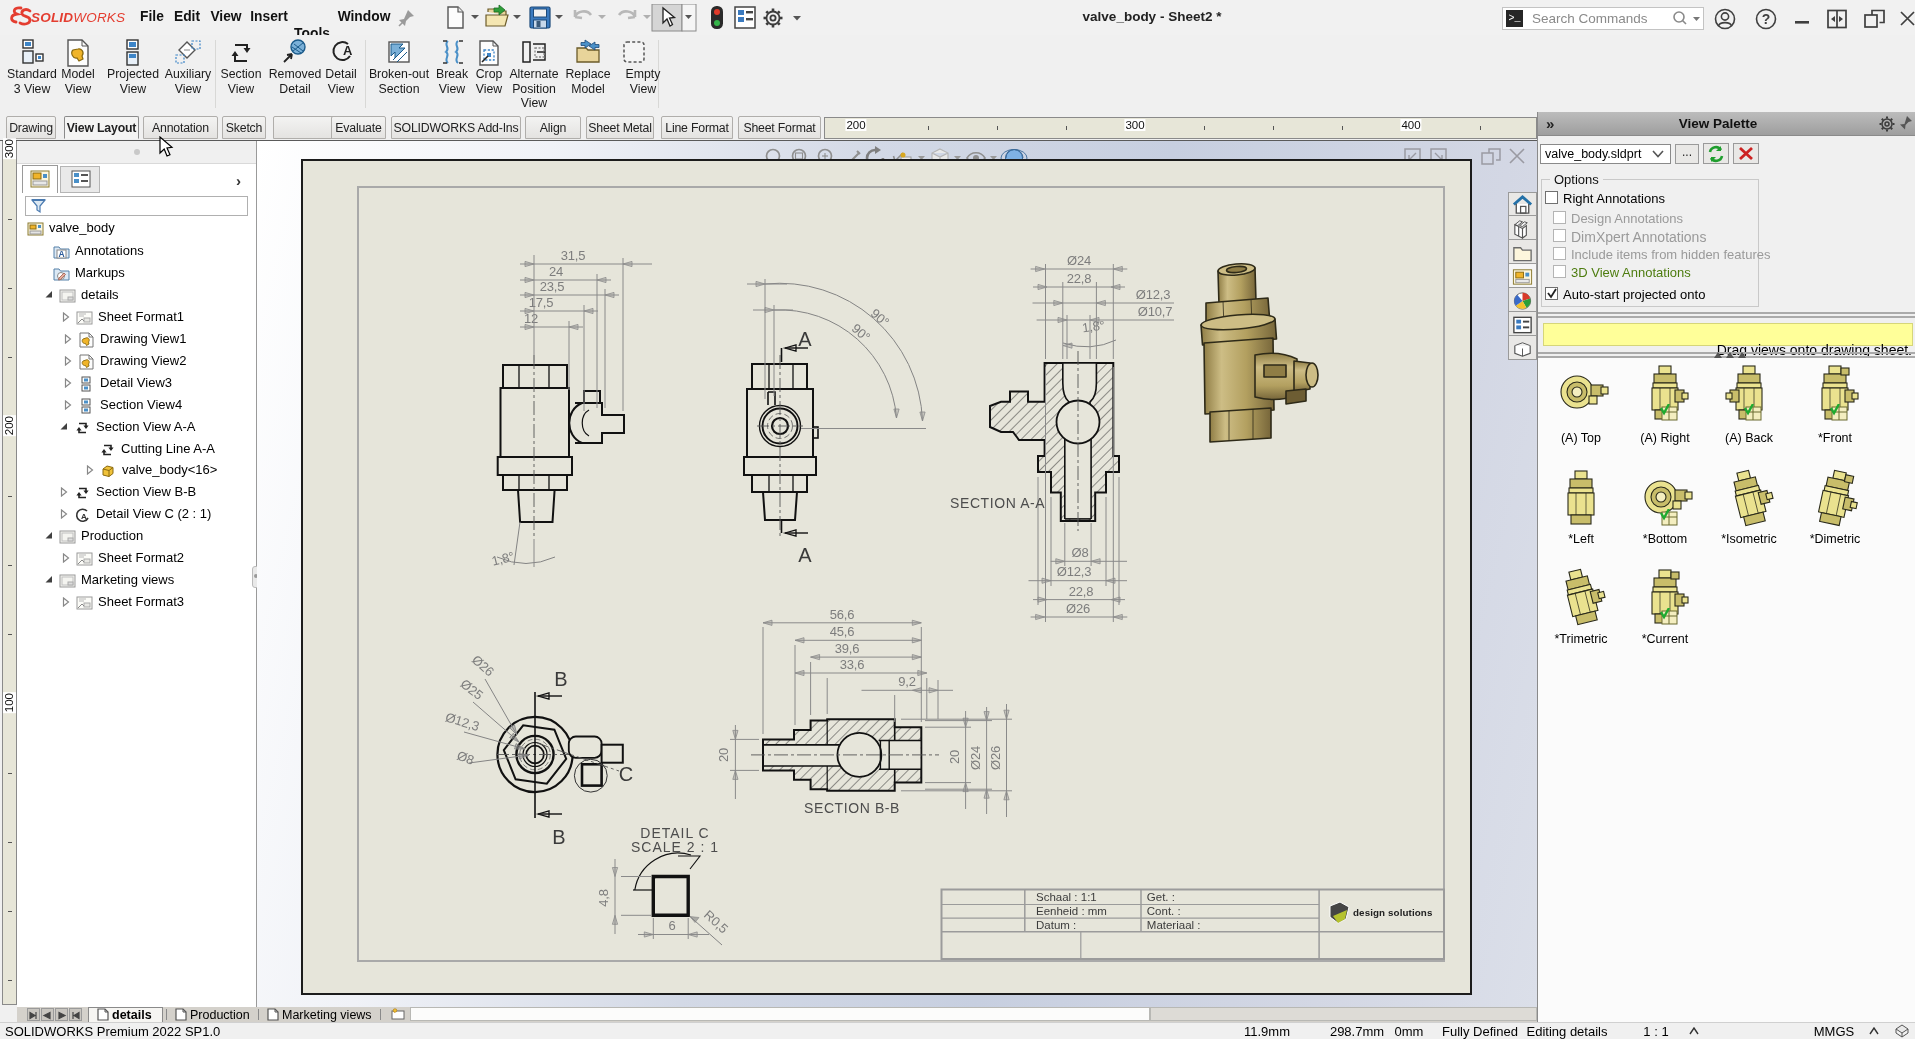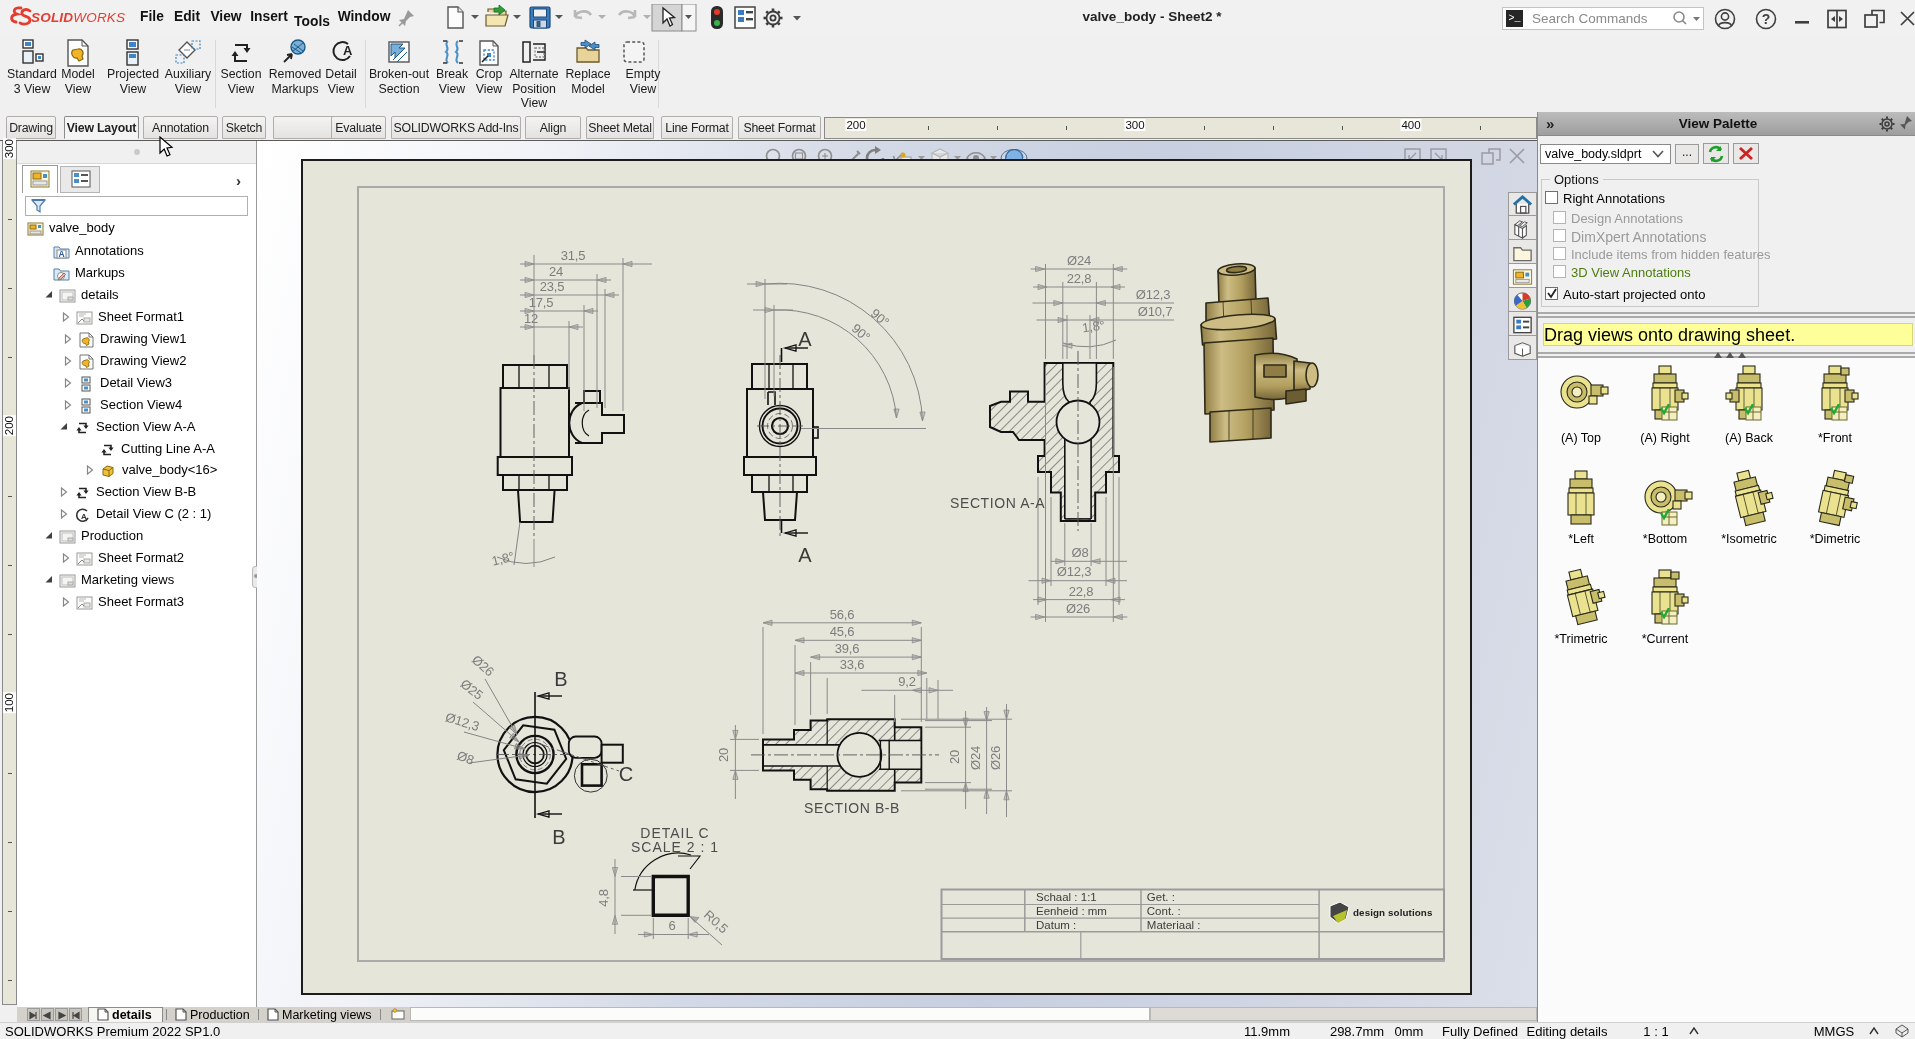--- a/index.html
+++ b/index.html
@@ -20,21 +20,21 @@
 <g fill="none" stroke="#e43d30" stroke-width="2.8" stroke-linecap="round">
 <path d="M13,4 C6,3 4,8 9,10 C2,11 2,17 8,18"></path>
 <path d="M22,7 C18,4 13,6 14,10 C15,13 22,12 22,16 C22,20 16,21 12,19"></path>
 </g>
     </svg>
     <div class="ab" style="left:31px;top:10px;font-size:13.5px;font-weight:700;color:#e43d30;font-style:italic;letter-spacing:0.2px">SOLID<span style="font-weight:400">WORKS</span></div>
     <div class="ab mi" style="left:152px;top:9px;transform:translateX(-50%)">File</div>
     <div class="ab mi" style="left:187px;top:9px;transform:translateX(-50%)">Edit</div>
     <div class="ab mi" style="left:226px;top:9px;transform:translateX(-50%)">View</div>
     <div class="ab mi" style="left:269px;top:9px;transform:translateX(-50%)">Insert</div>
-    <div class="ab mi" style="left:312px;top:14px;transform:translateX(-50%)">Tools</div>
+    <div class="ab mi" style="left:312px;top:26px;transform:translateX(-50%)">Tools</div>
     <div class="ab mi" style="left:364px;top:9px;transform:translateX(-50%)">Window</div>
     <svg class="ab" style="left:397px;top:8px" width="20" height="20" viewBox="0 0 20 20">
       <path d="M11,2 L17,8 L13,9 L9,13 L8,18 L2,12 L7,11 Z" fill="#9a9a9a"></path>
       <line x1="2" y1="18" x2="7" y2="13" stroke="#9a9a9a" stroke-width="1.6"></line>
     </svg>
     <svg class="ab" style="left:440px;top:4px" width="330" height="28" viewBox="0 0 330 28">
 
 <path d="M8,3 h10 l5,5 v16 h-15 z" fill="#fcfcfc" stroke="#555" stroke-width="1.4"></path>
       <path d="M18,3 v5 h5" fill="#e8e8e8" stroke="#555" stroke-width="1.2"></path>
 <path d="M31,11 l4,4 4,-4 z" fill="#555"></path>
@@ -168,21 +168,21 @@
       <path d="M21,16 l-3.5,-5 h7 z M9,14 l-3.5,5 h7 z" fill="#222" transform="translate(0,-1)"></path>
     </svg>
     <div class="ab rlab" style="left:241px;top:67px;transform:translateX(-50%)">Section
 View</div>
     <svg class="ab" style="left:280px;top:38px" width="30" height="30" viewBox="0 0 30 30">
       <circle cx="18" cy="9" r="7" fill="#7ab0d8" stroke="#1a5a8a" stroke-width="1.4"></circle>
       <path d="M12.5,13.5 L23.5,4.5 M14,6 L23,13 M12,9 L21,15" stroke="#1a5a8a" stroke-width="1"></path>
       <path d="M4,24 l8,-8 m0,0 l-5,1 m5,-1 l-1,5" stroke="#222" stroke-width="1.8" fill="none"></path>
     </svg>
     <div class="ab rlab" style="left:295px;top:67px;transform:translateX(-50%)">Removed
-Markups</div>
+Detail</div>
     <svg class="ab" style="left:326px;top:38px" width="30" height="30" viewBox="0 0 30 30">
       <path d="M22,6 a9,9 0 1 0 2,12" fill="none" stroke="#222" stroke-width="2"></path>
       <text x="17" y="17" font-size="13" font-weight="700" fill="#222" font-family="Liberation Sans">A</text>
     </svg>
     <div class="ab rlab" style="left:341px;top:67px;transform:translateX(-50%)">Detail
 View</div>
     <svg class="ab" style="left:384px;top:38px" width="30" height="30" viewBox="0 0 30 30">
       <rect x="5" y="4" width="20" height="20" fill="#fff" stroke="#555" stroke-width="1.4"></rect>
       <path d="M7,6 h12 l-4,4 h6 l-10,10 v-6 l-4,4 z" fill="#7ab0d8" stroke="#1a5a8a"></path>
       <path d="M9,22 l12,-12 M13,24 l10,-10" stroke="#1a5a8a" stroke-width="1"></path>
@@ -1003,21 +1003,21 @@
     <div class="ab" style="left:1571px;top:247px;font-size:13px;color:#9a9a9a">Include items from hidden features</div>
     <div class="cb" style="left:1553px;top:265px;border-color:#b4b4b4"></div>
     <div class="ab" style="left:1571px;top:265px;font-size:13px;color:#4d7c0f">3D View Annotations</div>
     <div class="cb" style="left:1545px;top:287px;border-color:#707070"></div>
     <svg class="ab" style="left:1546px;top:288px" width="12" height="11">
       <path d="M2,5 l3,4 5,-8" fill="none" stroke="#222" stroke-width="1.8"></path>
     </svg>
     <div class="ab" style="left:1563px;top:287px;font-size:13px;color:#000">Auto-start projected onto</div>
     <div class="ab" style="left:1538px;top:312px;width:377px;height:2px;background:#aaa"></div>
     <div class="ab" style="left:1538px;top:316px;width:377px;height:2px;background:#aaa"></div>
-    <div class="ab" style="left:1543px;top:323px;width:370px;height:23px;background:#ffff99;border:1px solid #d6d67a;text-align:left;font-size:18px;color:#000;padding-top:1px">Drag views onto drawing sheet.</div>
+    <div class="ab" style="left:1543px;top:323px;width:370px;height:23px;background:#ffff99;border:1px solid #d6d67a;text-align:right;font-size:14px;color:#000;padding-top:18px">Drag views onto drawing sheet.</div>
     <div class="ab" style="left:1538px;top:352px;width:377px;height:2px;background:#aaa"></div>
     <div class="ab" style="left:1538px;top:356px;width:377px;height:2px;background:#aaa"></div>
     <svg class="ab" style="left:1710px;top:351px" width="40" height="8">
       <path d="M4,7 l4,-6 4,6 z M16,7 l4,-6 4,6 z M28,7 l4,-6 4,6 z" fill="#555"></path>
     </svg>
     <div class="ab" style="left:1538px;top:358px;width:377px;height:664px;background:#fbfbfb"></div>
     <svg class="ab" style="left:1549px;top:362px" width="64" height="60" viewBox="-32 -30 64 60">
       <g stroke="#2a2a1a" stroke-width="1.1" fill="#eae28f">
         <circle cx="-4" cy="0" r="16"></circle>
         <circle cx="-4" cy="0" r="10" fill="#c8bd6a"></circle>

